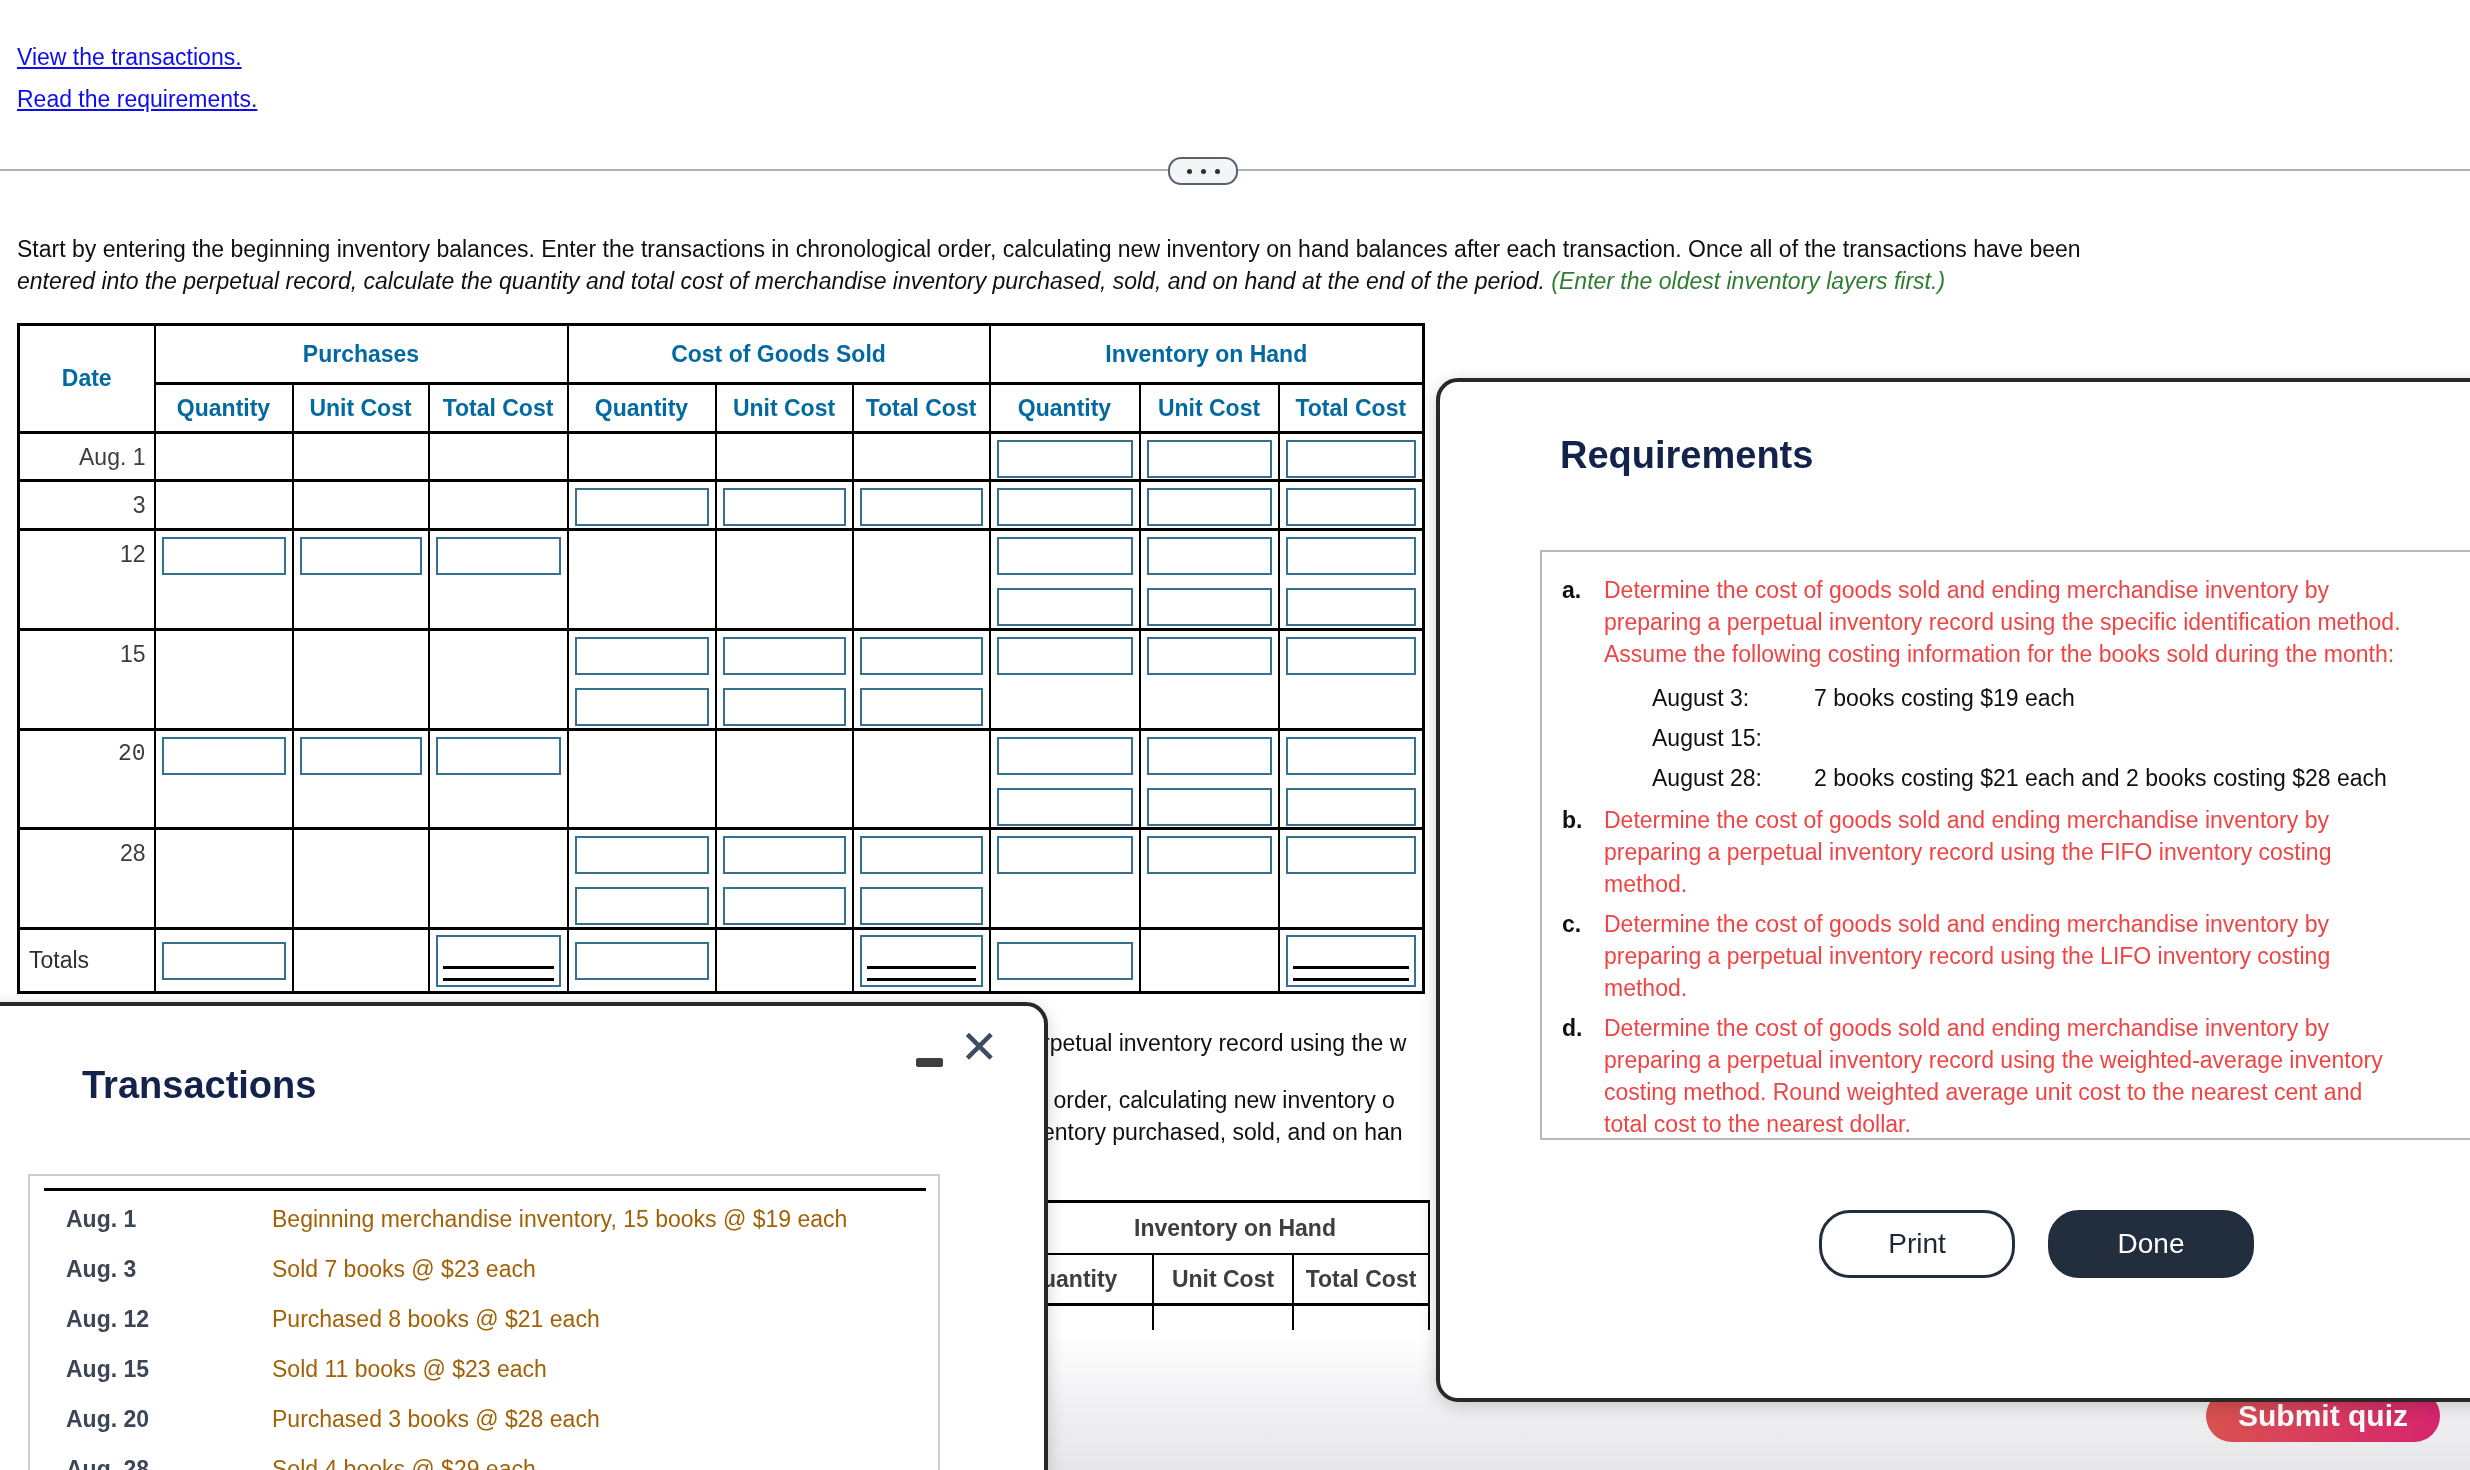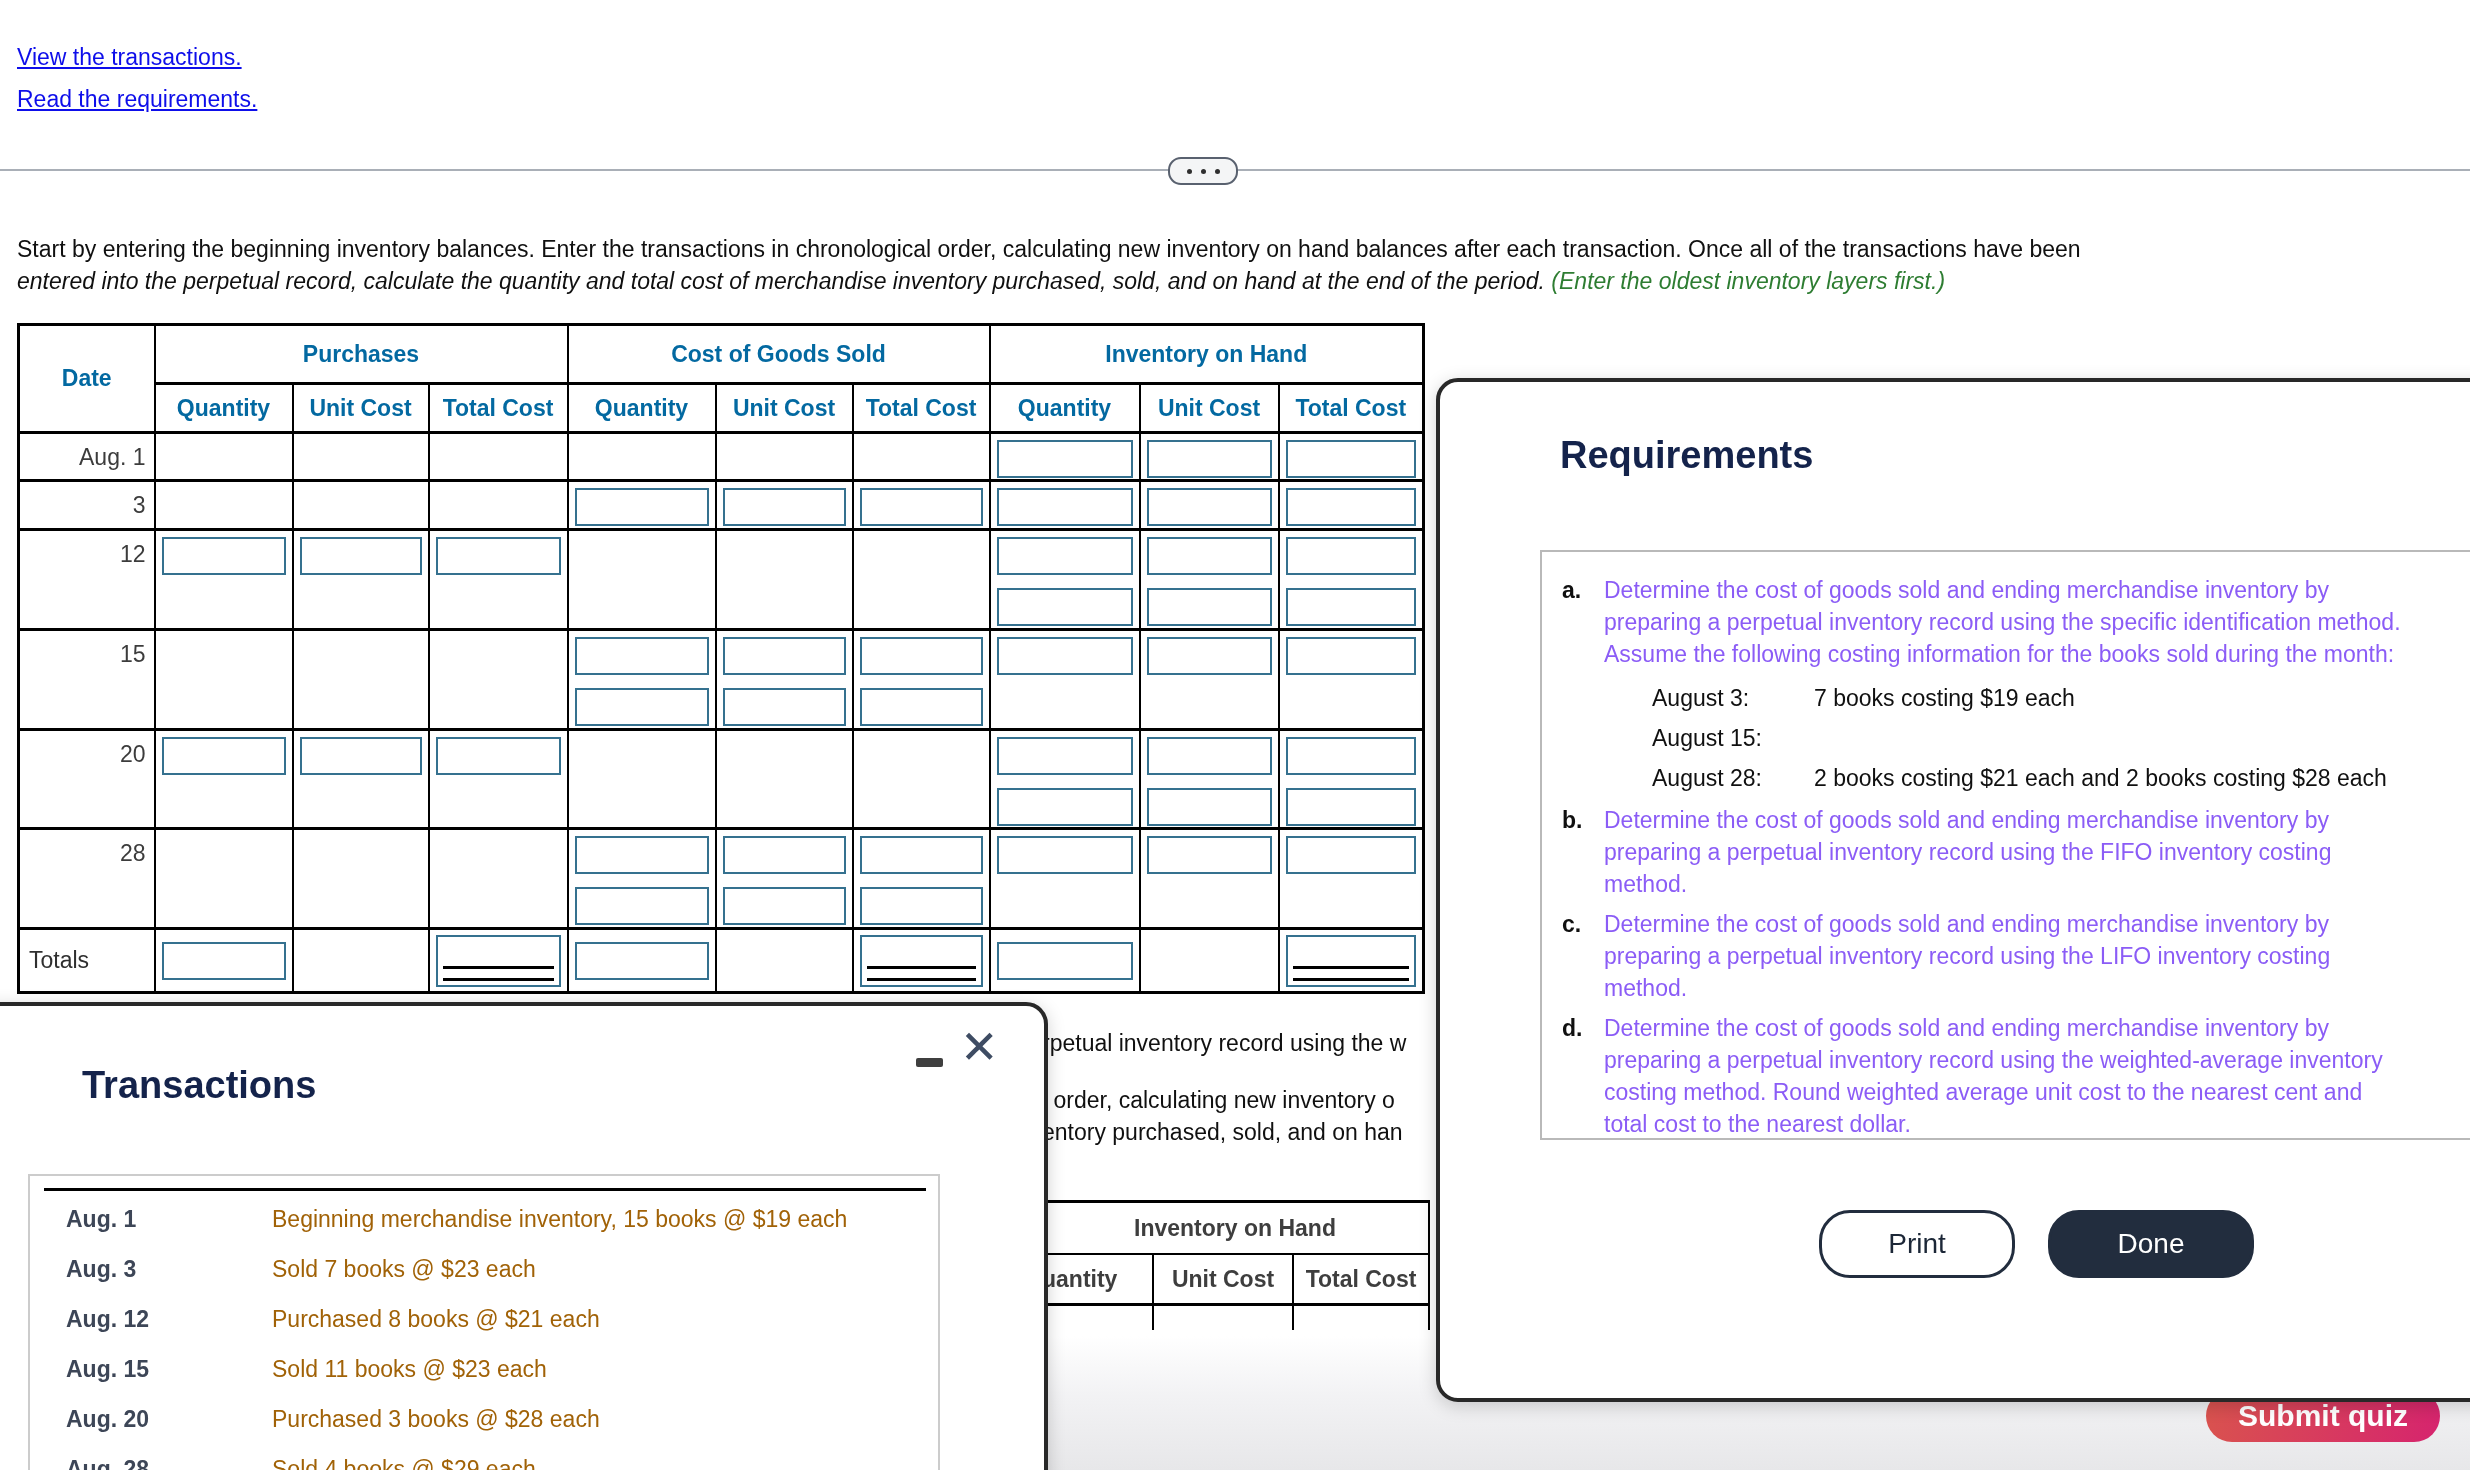--- a/index.html
+++ b/index.html
@@ -30,21 +30,21 @@
   .invtab tr.hr2, .invtab tr.body, .invtab tr.totals{border-top:3px solid #000;}
   .invtab th{font-size:23px;font-weight:700;color:#0369a1;text-align:center;}
   .invtab .h1{height:56px;}
   .invtab .h2{height:46px;}
   .invtab td.date{font-size:23px;color:#3c3c3c;text-align:right;vertical-align:top;padding:10px 8px 0 0;}
   .invtab td.cell{vertical-align:top;padding:6px 6px 0 6px;}
   .ibox{height:38px;border:2.5px solid #35718f;background:#fff;box-sizing:border-box;cursor:text;}
   .ibox+.ibox{margin-top:13px;}
   .invtab tr.r1{height:48px;} .invtab tr.r3{height:49px;}
   .invtab tr.r12,.invtab tr.r15,.invtab tr.r28{height:100px;}
-  .invtab tr.r20{height:99px;}
+  .invtab tr.r20{height:99px;font-family:Liberation Mono, monospace;}
   .invtab tr.totals{height:64px;}
   .invtab td.tlabel{font-size:23px;color:#2f2f2f;text-align:left;vertical-align:middle;padding-left:9px;}
   .invtab td.tcell{vertical-align:top;padding:5px 6px 0 6px;}
   .tqty{margin-top:7px;}
   .tall{height:52px;position:relative;}
   .dbl{position:absolute;left:5px;right:5px;bottom:4px;height:9px;border-top:3px solid #000;border-bottom:3px solid #000;}
 
   
   .frag{font-size:23px;color:#101010;z-index:1;}
   .minitab{left:1040px;top:1200px;width:390px;height:132px;z-index:1;}
@@ -81,21 +81,21 @@
   .translist{left:50px;top:168px;width:908px;height:300px;border:2px solid #cccccc;position:absolute;background:#fff;}
   .translist .rule{position:absolute;left:14px;right:12px;top:12px;height:3px;background:#000;}
   .trow{position:absolute;left:36px;height:50px;line-height:50px;font-size:23px;}
   .trow .tdate{display:inline-block;width:206px;font-weight:700;color:#3d4657;}
   .trow .tdesc{color:#a16207;}
 
   .reqbox{left:100px;top:168px;width:1150px;height:590px;border:2px solid #b9b9b9;position:absolute;background:#fff;
           padding:22px 0 0 20px;box-sizing:border-box;}
   .req-item{display:flex;margin-bottom:8px;}
   .req-letter{width:42px;font-size:23px;font-weight:700;color:#101010;line-height:32px;}
-  .req-line{font-size:23px;line-height:32px;color:#8b5cf6;white-space:nowrap;}
+  .req-line{font-size:23px;line-height:32px;color:#ef4444;white-space:nowrap;}
   .aug-row{display:flex;line-height:40px;margin-left:90px;}
   .aug-label{width:162px;font-size:23px;color:#101010;}
   .aug-val{font-size:23px;color:#101010;white-space:nowrap;}
   .btn{position:absolute;top:828px;height:62px;border-radius:31px;font-size:28px;cursor:pointer;
        font-family:"Liberation Sans",sans-serif;display:flex;align-items:center;justify-content:center;}
   .btn-print{left:379px;width:190px;background:#fff;border:3px solid #222d3e;color:#1c2737;}
   .btn-done{left:608px;width:200px;background:#222d3e;border:3px solid #222d3e;color:#ffffff;}
 </style>
 </head>
 <body>

